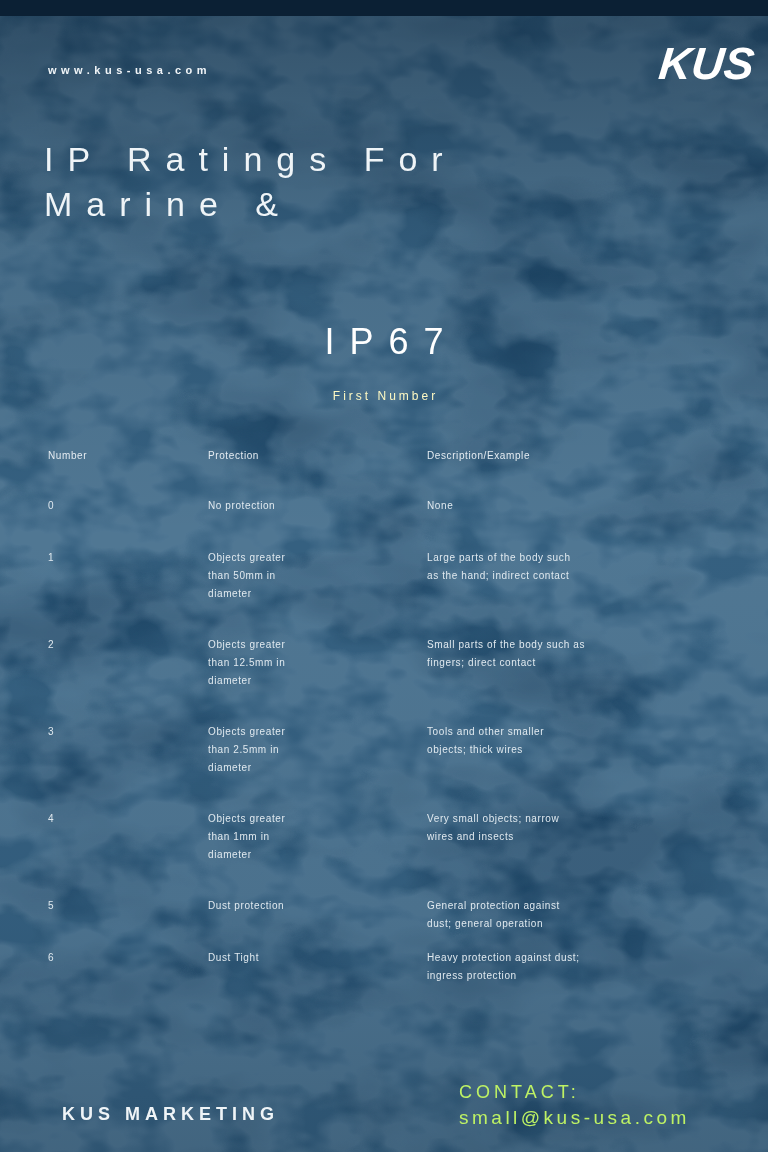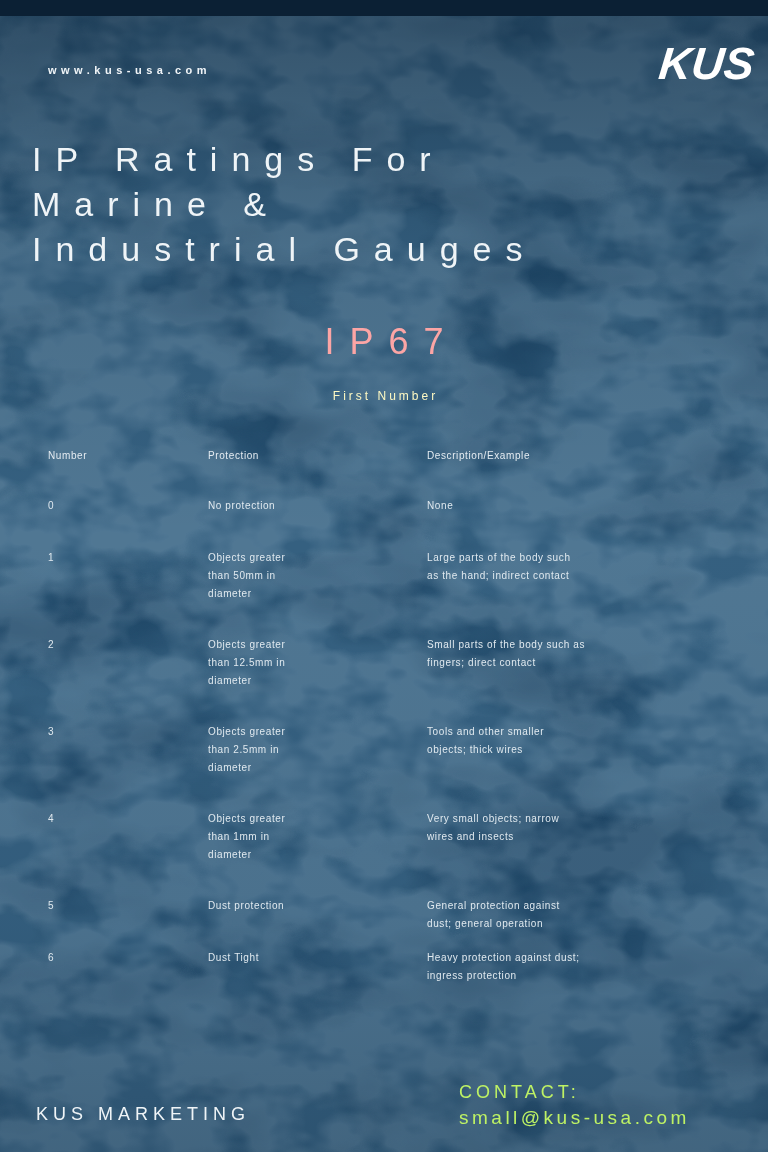--- a/index.html
+++ b/index.html
@@ -31,32 +31,32 @@
     letter-spacing: 4.5px; color: #f1f5f8;
   }
   .logo {
     position: absolute; right: 14px; top: 22px;
     font-size: 45px; font-weight: bold; font-style: italic;
     letter-spacing: 0px; color: #ffffff;
     transform: skewX(-6deg);
   }
 
   .title {
-    position: absolute; left: 32px; top: 121px;
+    position: absolute; left: 44px; top: 121px;
     font-size: 34px; font-weight: 300;
     letter-spacing: 14px; line-height: 45px;
     color: #eff4f7;
   }
 
   .ip-code {
     position: absolute; left: 0; right: 0; top: 305px;
     text-align: center;
     font-size: 36px; font-weight: 400;
     letter-spacing: 15px; text-indent: 15px;
-    color: #fca5a5;
+    color: #ffffff;
   }
   .first-number {
     position: absolute; left: 0; right: 0; top: 373px;
     text-align: center;
     font-size: 12px; letter-spacing: 3px; text-indent: 3px;
     color: #fef9c3;
   }
 
   .ip-table {
     position: absolute; left: 48px; top: 431px; width: 684px;
@@ -64,22 +64,22 @@
     color: #e0e9ef;
   }
   .trow { display: grid; grid-template-columns: 160px 219px 1fr; }
   .trow--head { margin-bottom: 32px; color: #e4ebf1; }
   .cell-protection, .cell-description { white-space: pre-line; }
   .mb-a { margin-bottom: 34px; }
   .mb-b { margin-bottom: 33px; }
   .mb-c { margin-bottom: 16px; }
 
   .footer-left {
-    position: absolute; left: 36px; top: 1088px;
-    font-size: 18px; letter-spacing: 5px; color: #eff4f7;
+    position: absolute; left: 62px; top: 1088px;
+    font-size: 18px; letter-spacing: 5px; color: #eff4f7; font-weight: bold;
   }
   .footer-contact {
     position: absolute; left: 459px; top: 1063px;
     font-size: 18px; line-height: 26px; color: #bef264;
   }
   .footer-contact .contact-label { display: block; letter-spacing: 4px; }
   .footer-contact .contact-email { display: block; font-size: 19px; letter-spacing: 3.5px; }
 </style>
 </head>
 <body>
@@ -106,21 +106,20 @@
     <rect width="768" height="1152" filter="url(#foam)" opacity="0.26"></rect>
   </svg>
   <div class="vignette"></div>
 
   <div class="site-url">www.kus-usa.com</div>
   <div class="logo">KUS</div>
 
   <h1 class="title" style="margin:0; font-weight:300;">
     <div>IP Ratings For</div>
     <div>Marine &amp;</div>
-    <div>Industrial Gauges</div>
   </h1>
 
   <div class="ip-code">IP67</div>
   <div class="first-number">First Number</div>
 
   <div class="ip-table">
 
     <div class="trow trow--head">
       <div class="cell-number">Number</div>
       <div class="cell-protection">Protection</div>

